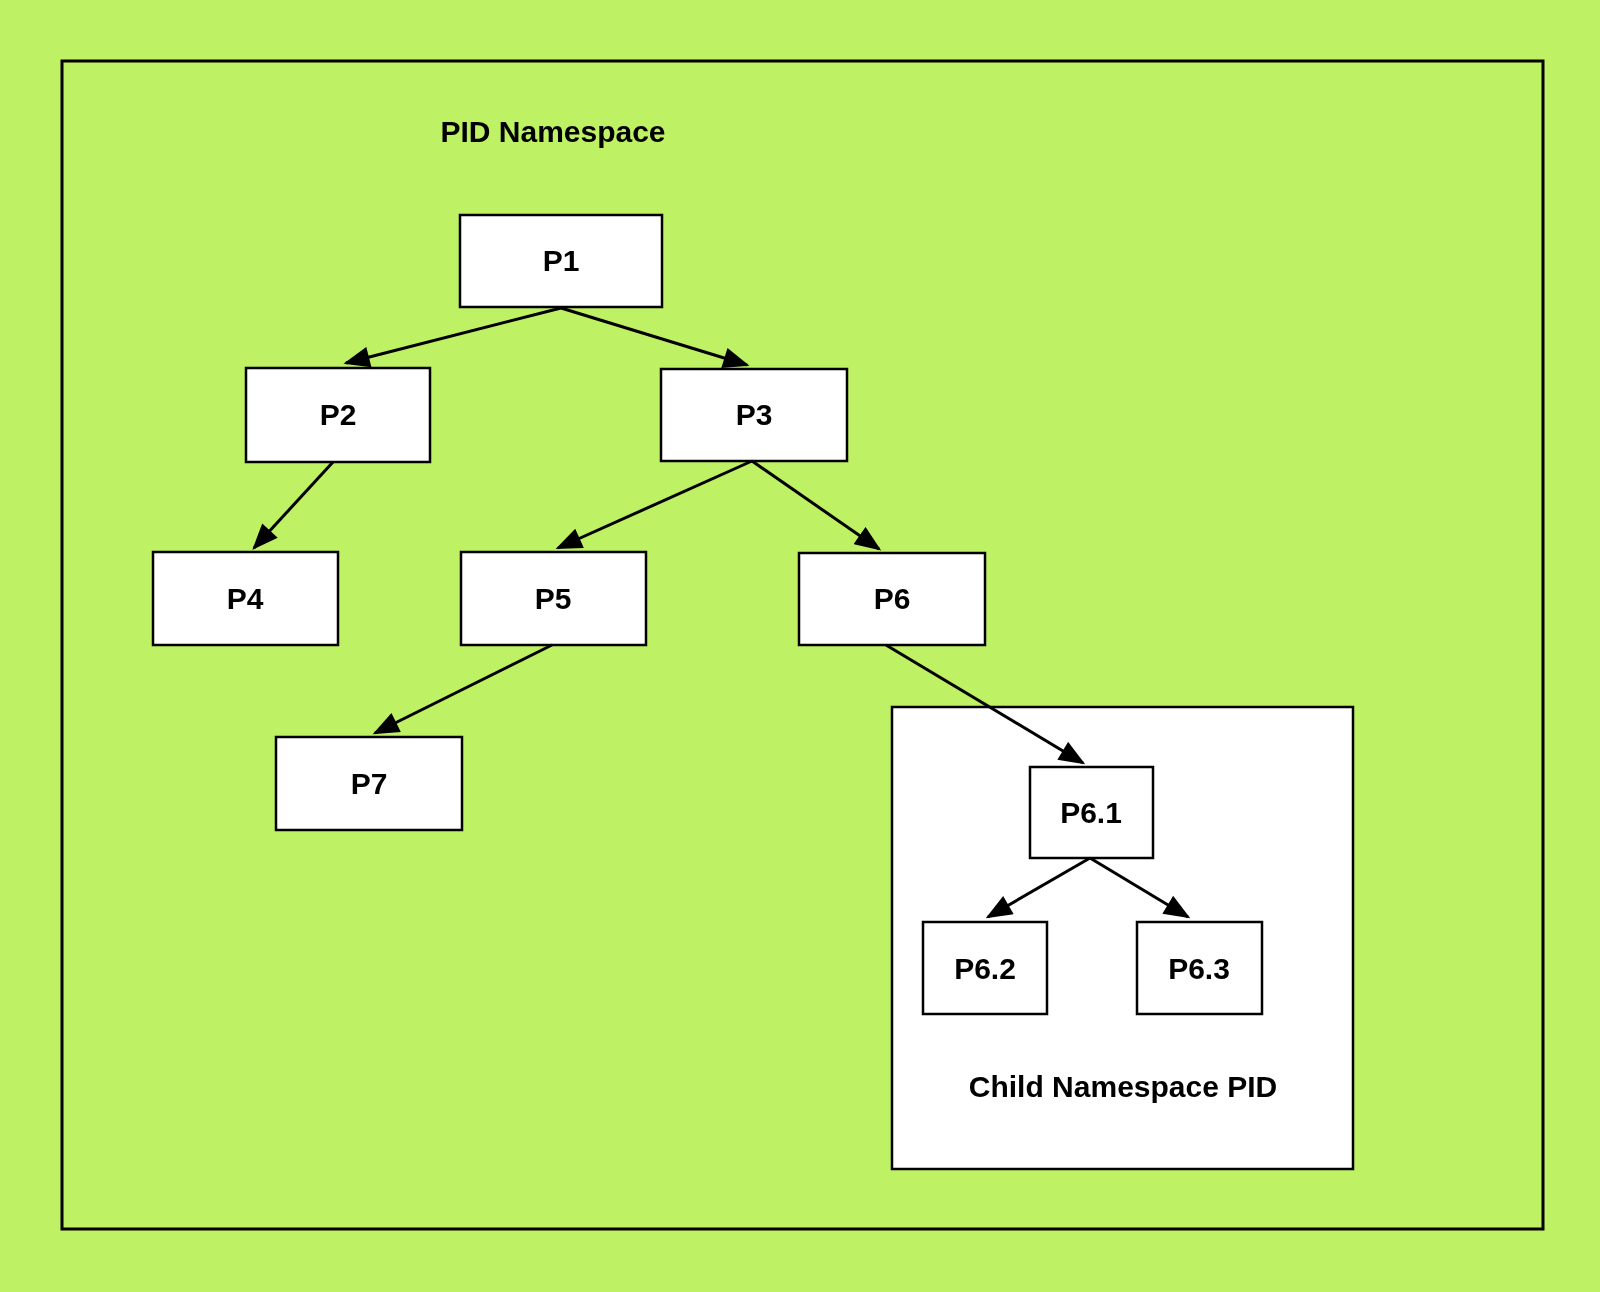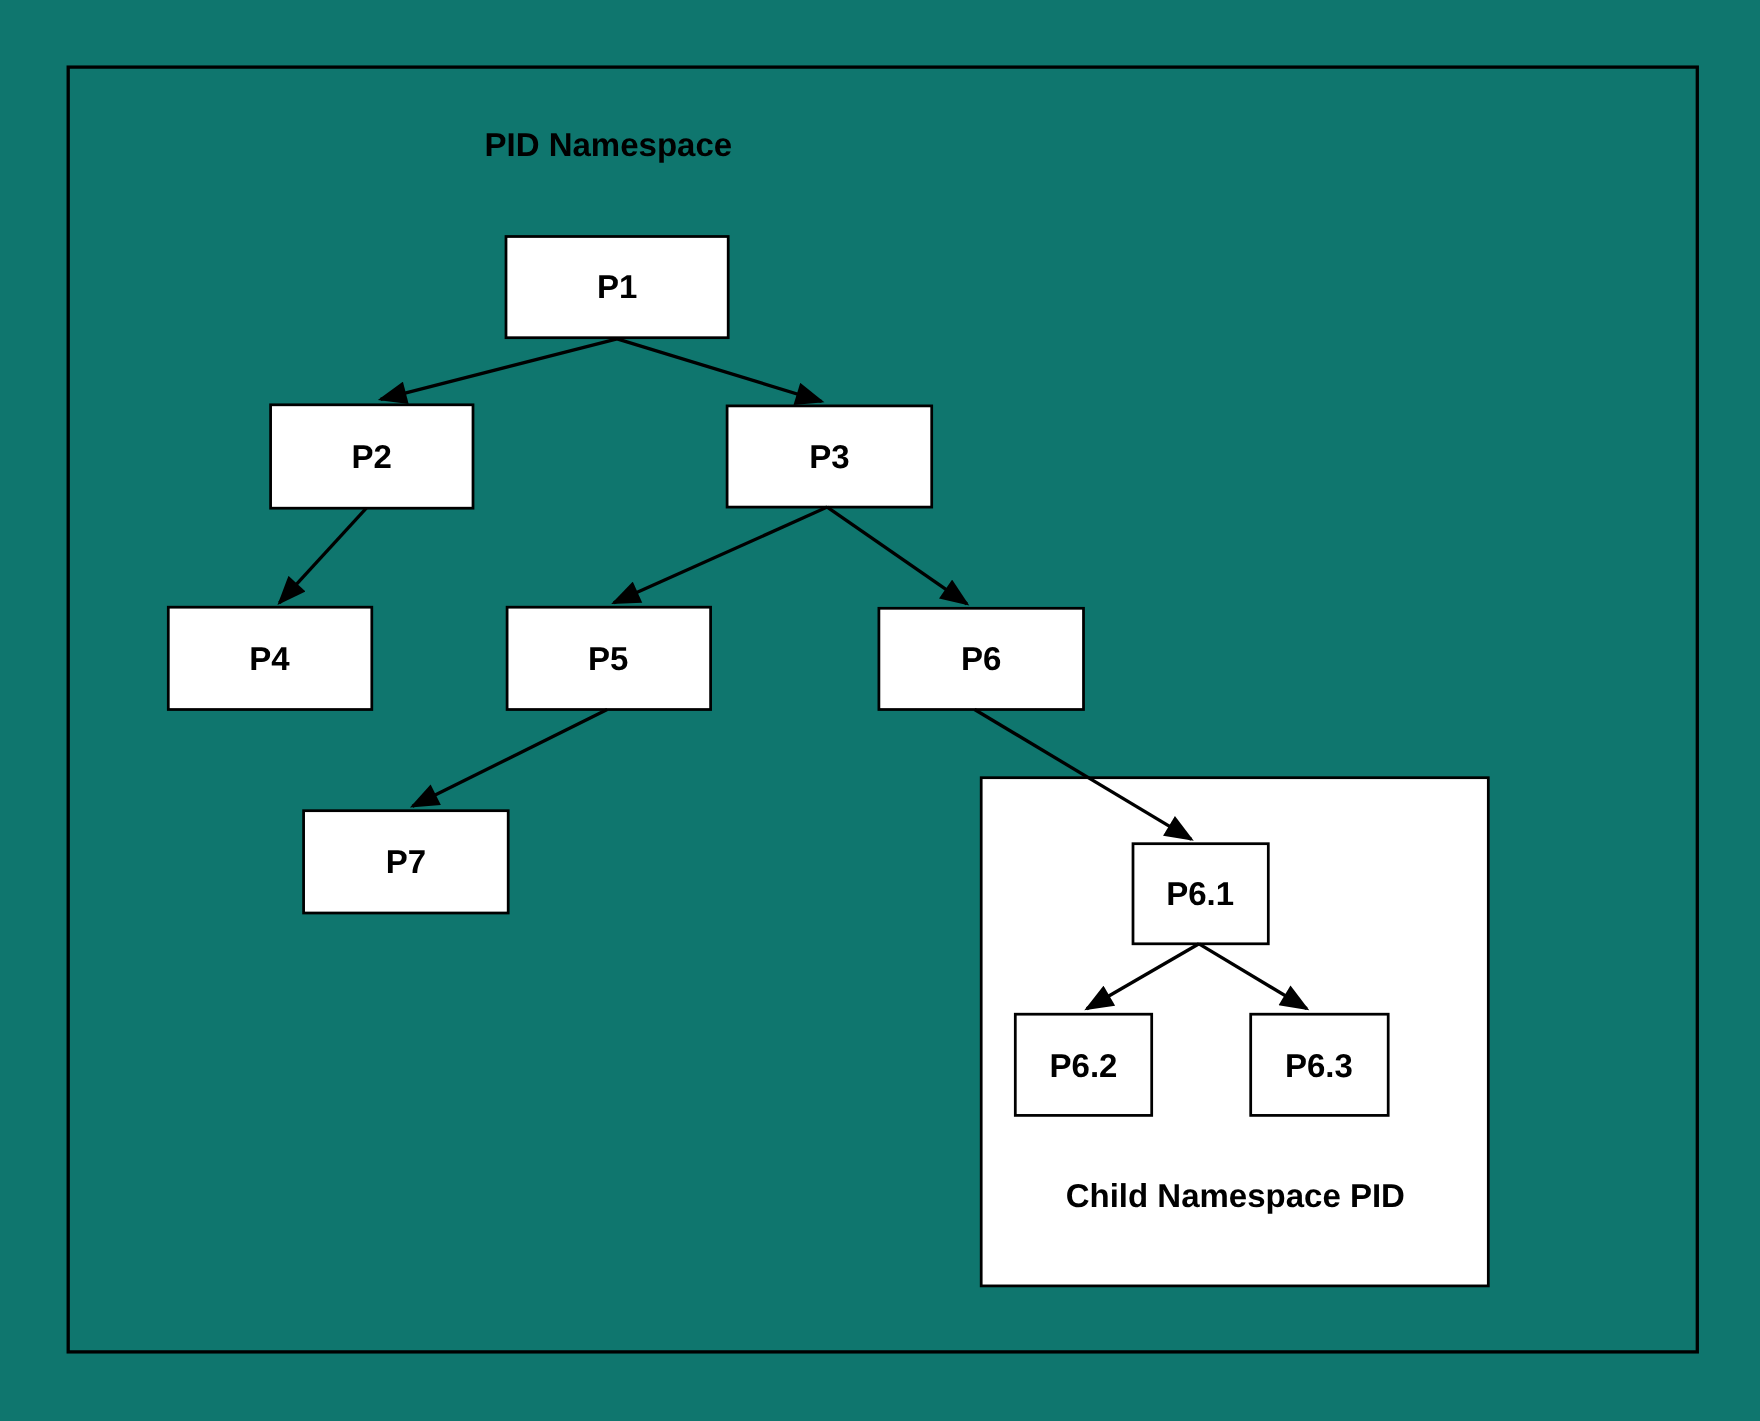--- a/index.html
+++ b/index.html
@@ -7,21 +7,21 @@
     padding: 0;
     background: #ffffff;
     width: 1600px;
     height: 1292px;
     overflow: hidden;
   }
   .diagram-stage {
     position: relative;
     width: 1600px;
     height: 1292px;
-    background: #0f766e;
+    background: #bef264;
   }
   svg {
     display: block;
   }
   .node-rect {
     fill: #ffffff;
     stroke: #000000;
     stroke-width: 2.5;
   }
   .container-rect {

